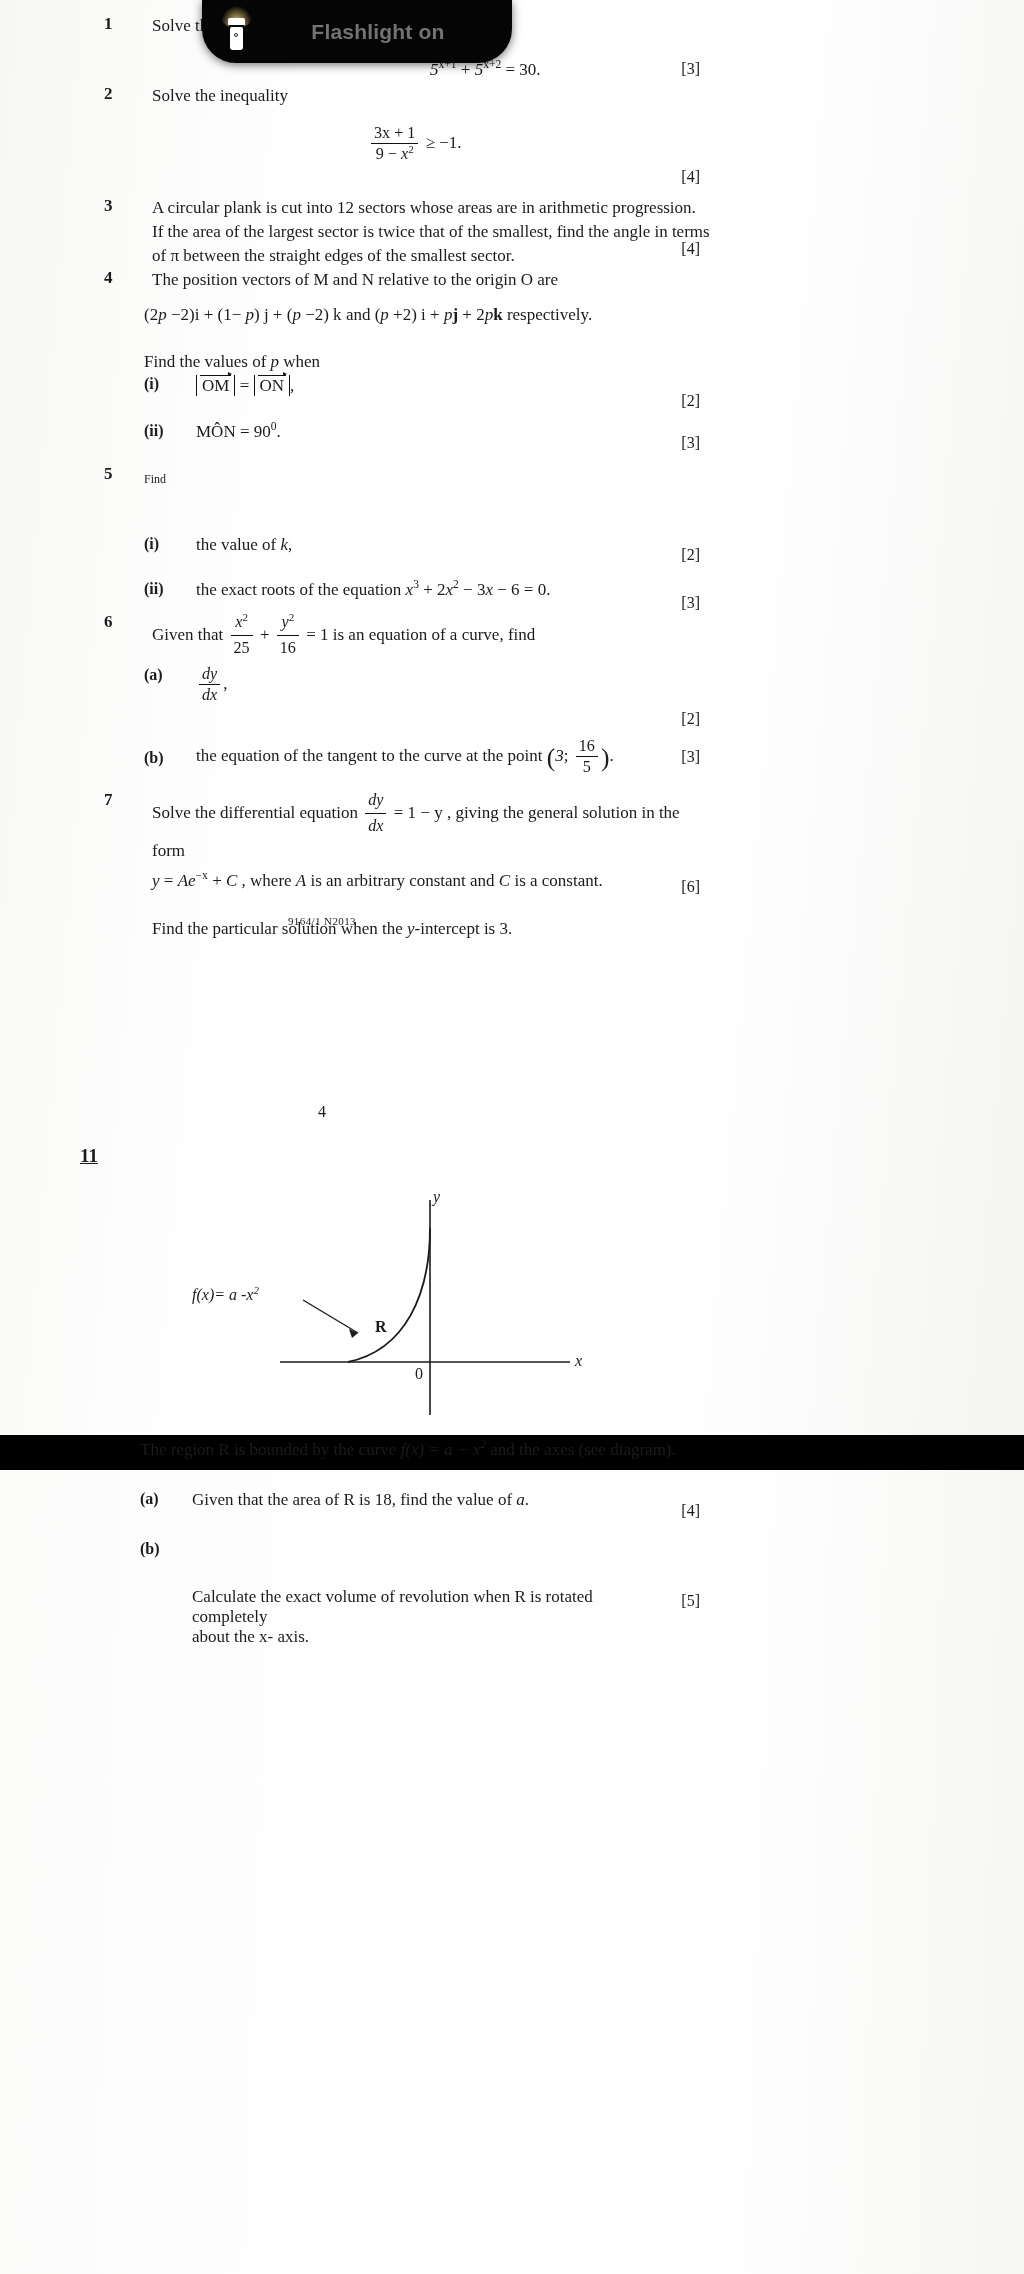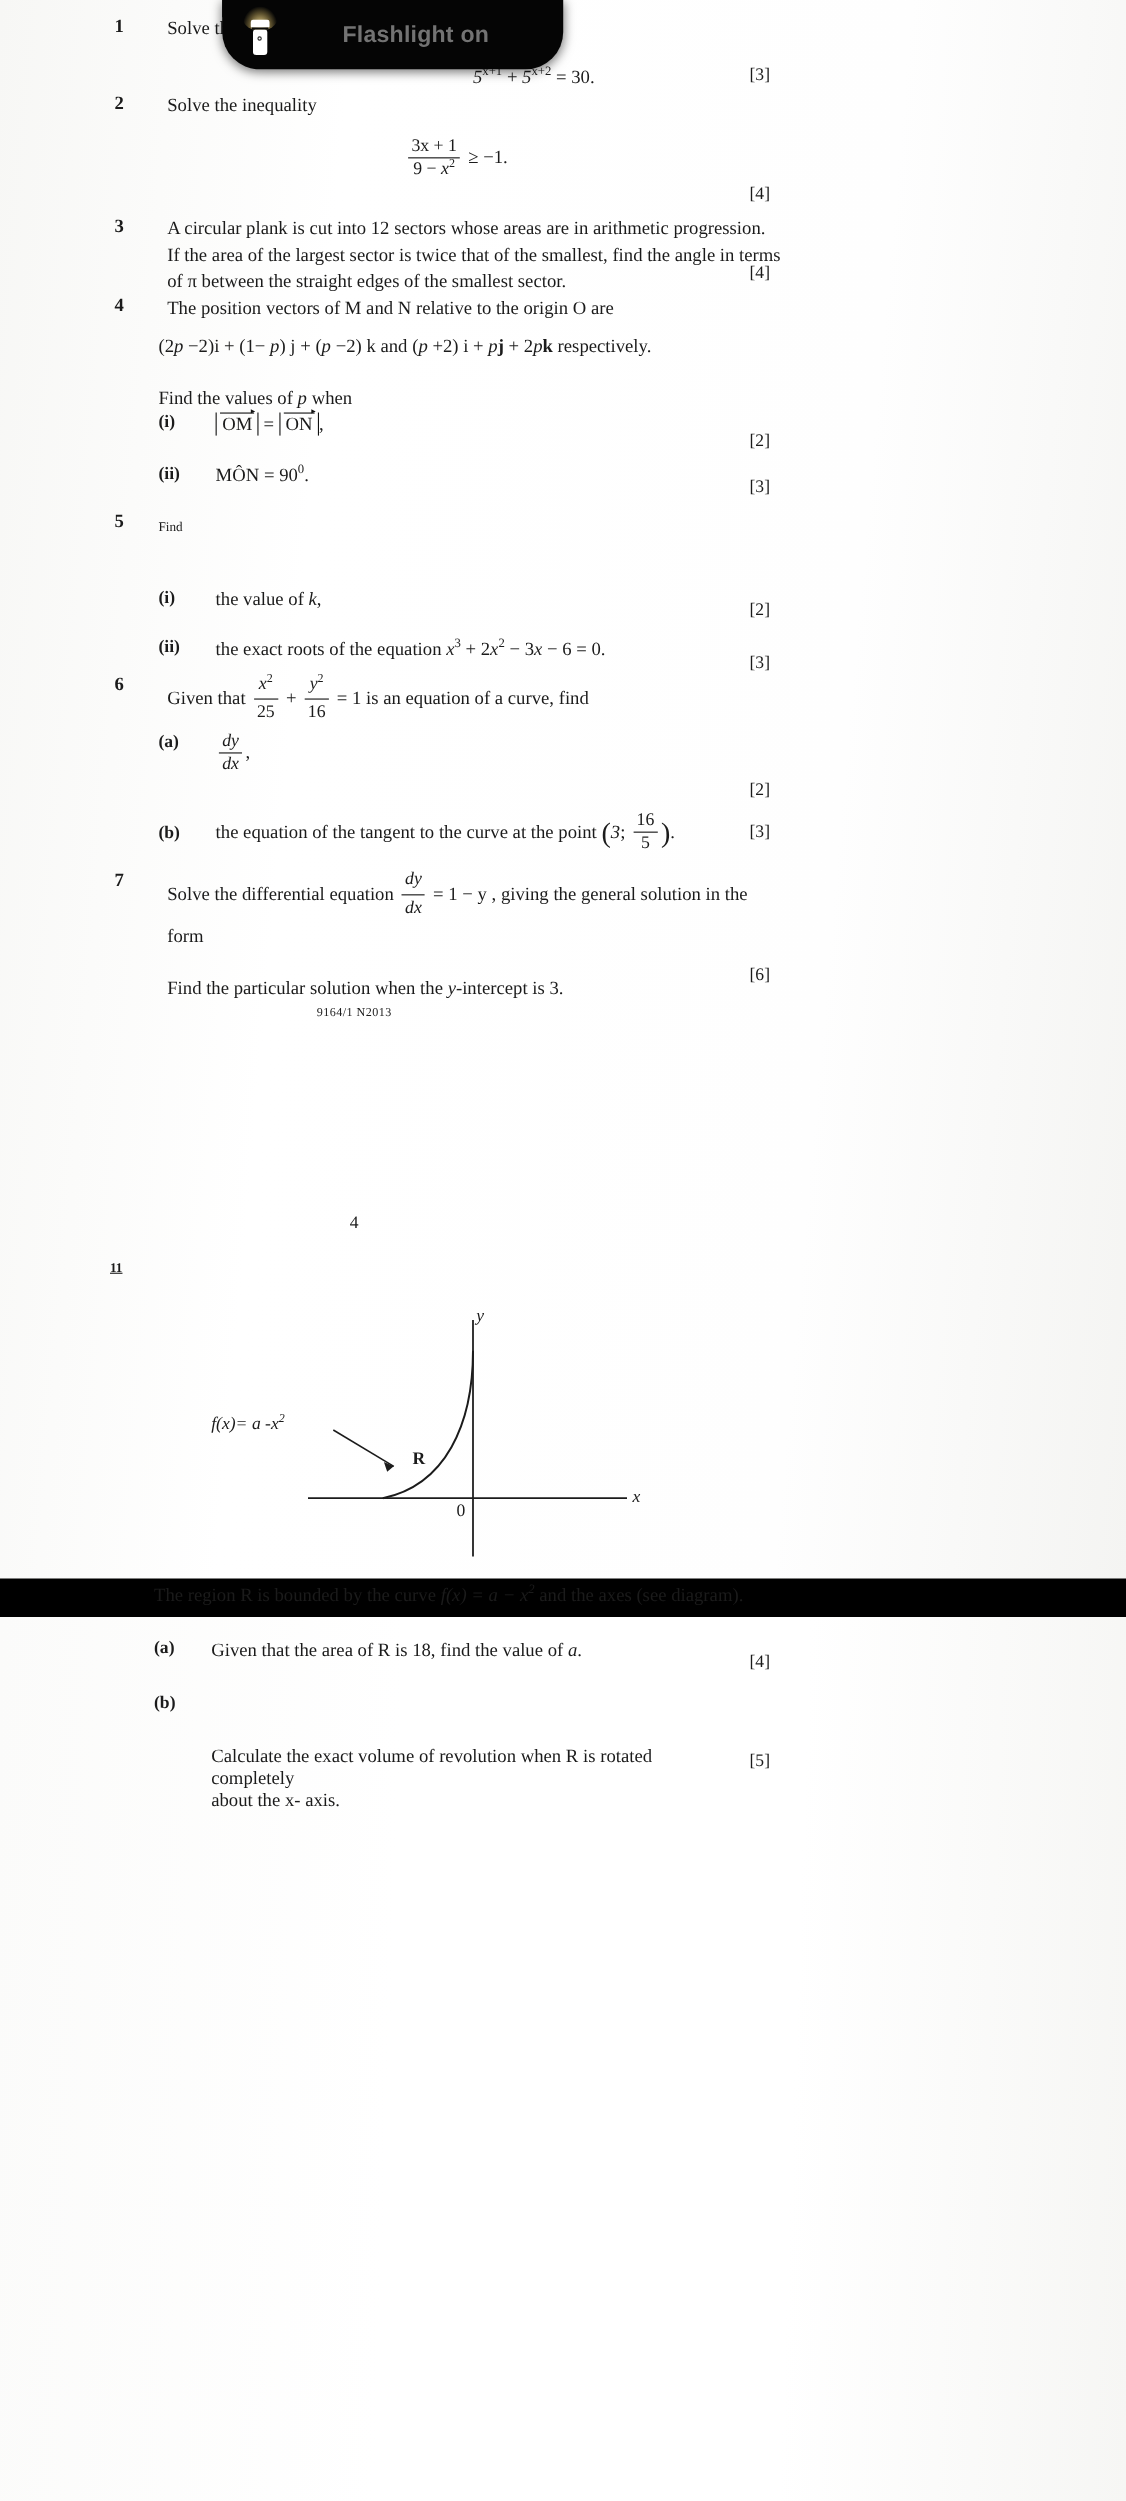--- a/index.html
+++ b/index.html
@@ -200,23 +200,23 @@
   
   .pagenum2 {
     position: absolute;
     left: 0; top: 1595px;
     width: 1024px;
     text-align: center;
     font-size: 16px;
   }
   .q11num {
     position: absolute;
-    left: 100px; top: 1641px;
+    left: 80px; top: 1641px;
     font-weight: bold;
-    font-size: 12px;
+    font-size: 19px;
     text-decoration: underline;
   }
   .graphwrap {
     position: absolute;
     left: 270px; top: 1690px;
     width: 560px; height: 420px;
   }
   .graph-label {
     position: absolute;
     font-size: 16px;
@@ -356,20 +356,23 @@
   <div class="qnum">7</div>
   <div class="qbody" style="width:560px;">
     <div>
       <span>Solve the differential equation</span>
       <span class="frac">
         <span class="num"><span class="it">dy</span></span>
         <span class="den"><span class="it">dx</span></span>
       </span>
       <span>= 1 − y , giving the general solution in the form</span>
     </div>
+    <div style="margin-top:6px;">
+      <span class="it">y</span> = <span class="it">A</span><span class="it">e</span><sup class="sp">−x</sup> + <span class="it">C</span> , where <span class="it">A</span> is an arbitrary constant and <span class="it">C</span> is a constant.
+    </div>
     <div style="margin-top:24px;">
       Find the particular solution when the <span class="it">y</span>-intercept is 3.
     </div>
   </div>
 </div>
 <div class="marks" style="left:0; top:878px; width:700px;">[6]</div>
 
 <div class="footnote" style="top:915px; left:-190px;">9164/1 N2013</div>
 
 <div class="pagenum2" style="top:1103px; left:-190px;">4</div>

